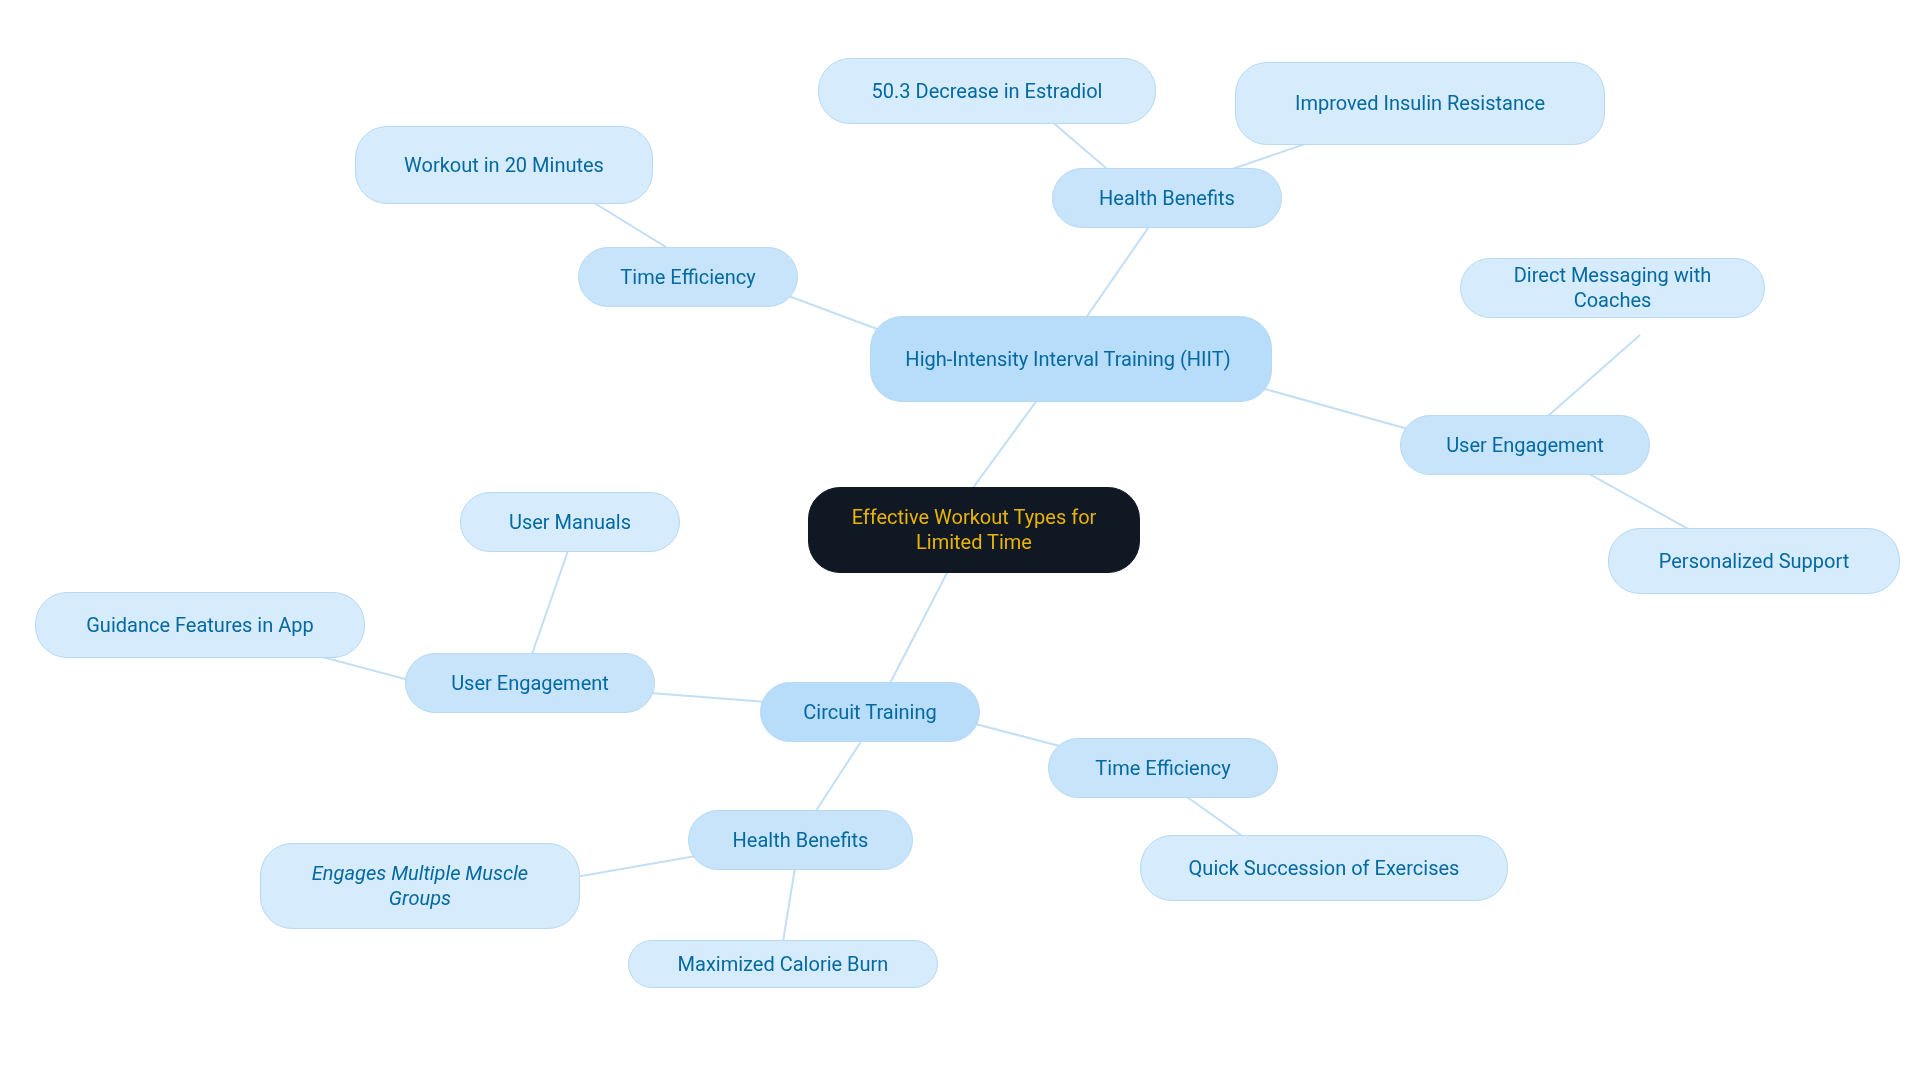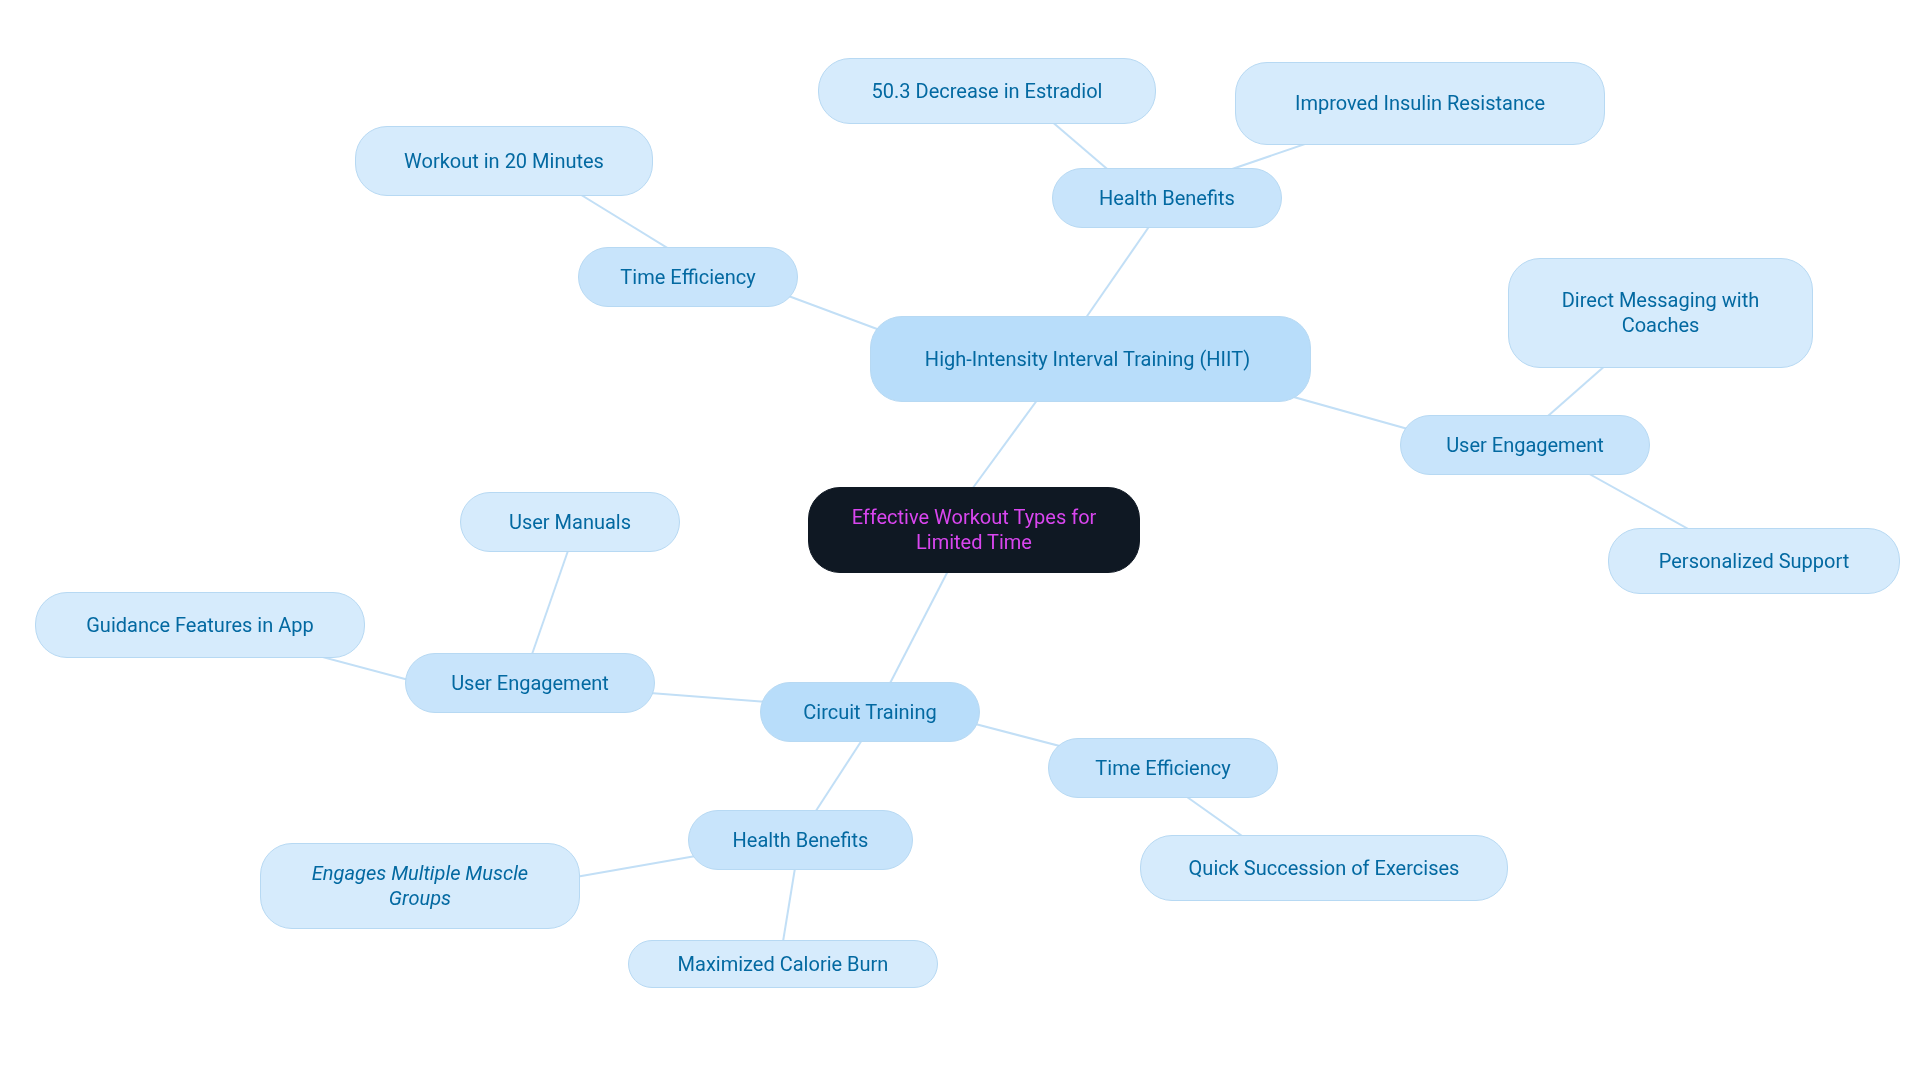--- a/index.html
+++ b/index.html
@@ -35,21 +35,21 @@
     line-height: 1.25;
     padding: 12px 26px;
     box-sizing: border-box;
     color: #0369a1;
     border-radius: 32px;
     background: #cde6fb;
     border: 1px solid #b7d9f3;
   }
   .node.root {
     background: #0f1823;
-    color: #d946ef;
+    color: #eab308;
     border: 1px solid #0f1823;
   }
   .node.level1 {
     background: #b8ddfa;
   }
   .node.level2 {
     background: #c8e4fb;
   }
   .node.level3 {
     background: #d6ebfc;
@@ -98,45 +98,45 @@
       <line x1="530" y1="660" x2="570" y2="545"></line>
 
       <line x1="420" y1="683" x2="240" y2="635"></line>
     </g>
   </svg>
 
   <div class="node root" style="left:808px; top:487px; width:332px; height:86px;">
     <span>Effective Workout Types for Limited Time</span>
   </div>
 
-  <div class="node level1" style="left:870px; top:316px; width:441px; height:86px;padding-left:20px;">
+  <div class="node level1" style="left:870px; top:316px; width:402px; height:86px;padding-left:20px;">
     <span>High-Intensity Interval Training (HIIT)</span>
   </div>
 
   <div class="node level2" style="left:578px; top:247px; width:220px; height:60px;">
     <span>Time Efficiency</span>
   </div>
-  <div class="node level3" style="left:355px; top:126px; width:298px; height:70px;">
+  <div class="node level3" style="left:355px; top:126px; width:298px; height:78px;">
     <span>Workout in 20 Minutes</span>
   </div>
 
   <div class="node level2" style="left:1052px; top:168px; width:230px; height:60px;">
     <span>Health Benefits</span>
   </div>
   <div class="node level3" style="left:818px; top:58px; width:338px; height:66px;">
     <span>50.3 Decrease in Estradiol</span>
   </div>
   <div class="node level3" style="left:1235px; top:62px; width:370px; height:83px;">
     <span>Improved Insulin Resistance</span>
   </div>
 
   <div class="node level2" style="left:1400px; top:415px; width:250px; height:60px;">
     <span>User Engagement</span>
   </div>
-  <div class="node level3" style="left:1508px; top:258px; width:305px; height:110px;">
+  <div class="node level3" style="left:1460px; top:258px; width:305px; height:60px;">
     <span>Direct Messaging with Coaches</span>
   </div>
   <div class="node level1" style="left:760px; top:682px; width:220px; height:60px;">
     <span>Circuit Training</span>
   </div>
 
   <div class="node level3" style="left:1608px; top:528px; width:292px; height:66px;">
     <span>Personalized Support</span>
   </div>
 

